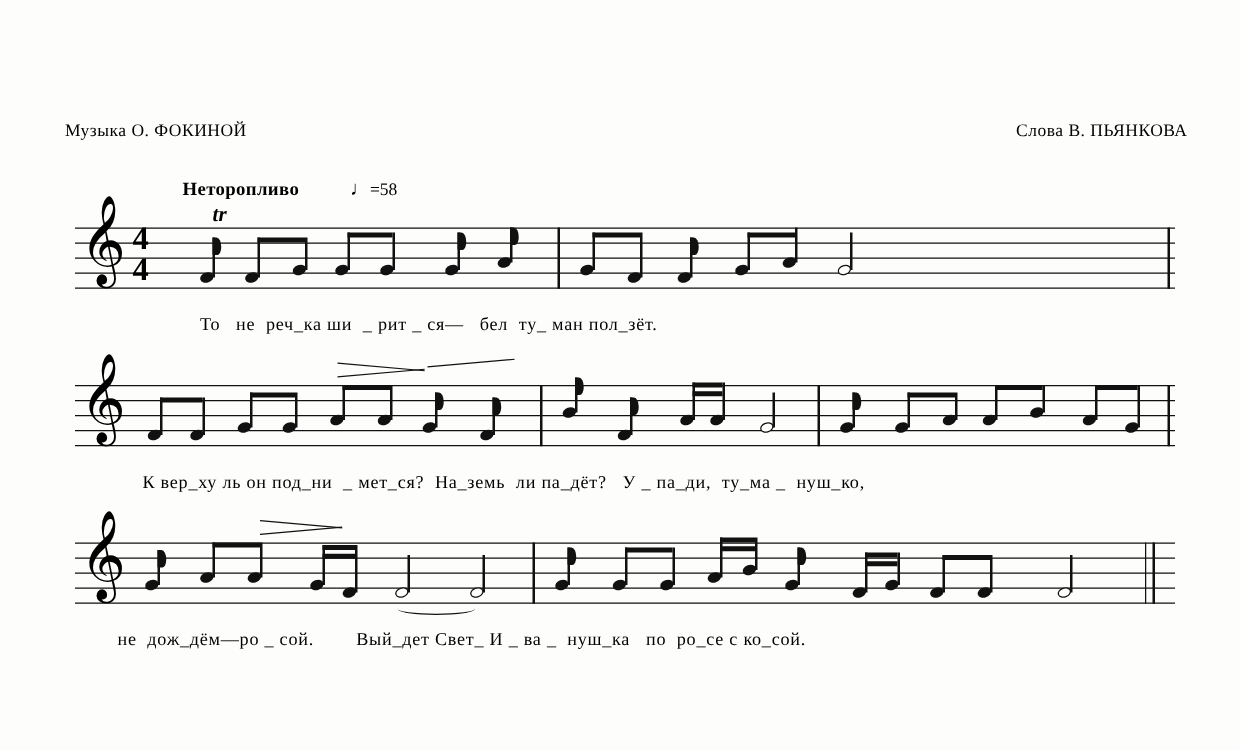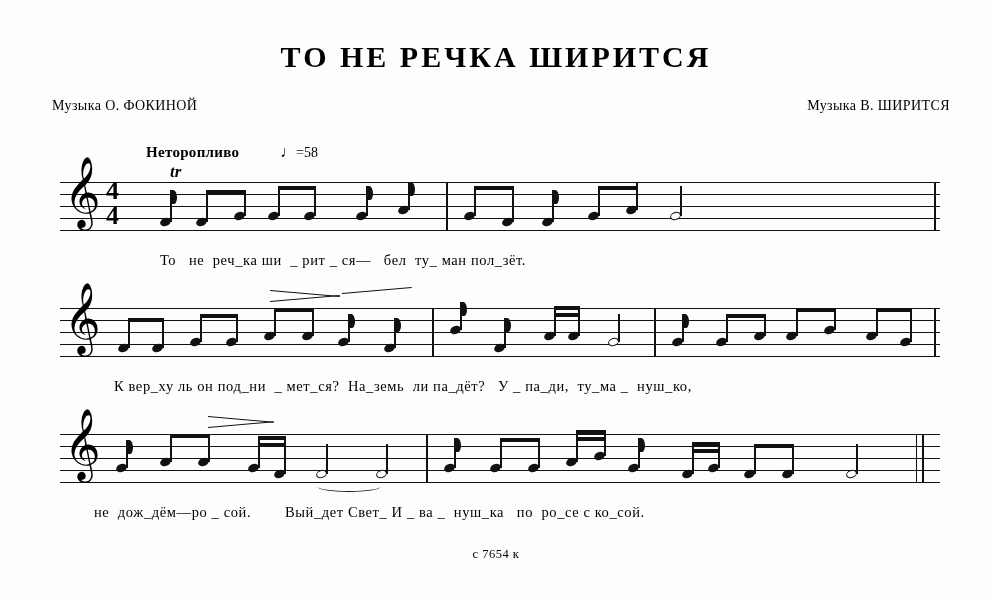--- a/index.html
+++ b/index.html
@@ -197,24 +197,23 @@
     font-size: 14.5px;
     letter-spacing: 0.6px;
     white-space: pre;
   }
 </style>
 </head>
 <body>
 
 <div class="page">
 
-  <div class="title">ТО НЕ РЕЧКА ШИРИТСЯ</div>
 
   <div class="credit-left">Музыка  О. ФОКИНОЙ</div>
-  <div class="credit-right">Музыка  В. ШИРИТСЯ</div>
+  <div class="credit-right">Слова  В. ПЬЯНКОВА</div>
 
   <div class="tempo">Неторопливо</div>
   <div class="tempo-metro">
     <span class="notegl">♩</span><span>=58</span>
   </div>
   <div class="trill">tr</div>
 
   <div class="system" style="top:182px;">
     <div class="staff">
       <div class="line l0"></div>
@@ -448,15 +447,14 @@
 
       <div class="note hollow" style="left:786px; top:36px;"></div>
       <div class="stem" style="left:796px; top:10px; height:30px;"></div>
 
       <div class="barline thin-end" style="left:856px;"></div>
       <div class="barline end" style="left:862px;"></div>
     </div>
     <div class="lyric" style="left:34px; top:70px;">не  дож_дём—ро _ сой.        Вый_дет Свет_ И _ ва _  нуш_ка   по  ро_се с ко_сой.</div>
   </div>
 
-  <div class="footer-code">с 7654 к</div>
 
 </div>
 
 </body></html>

